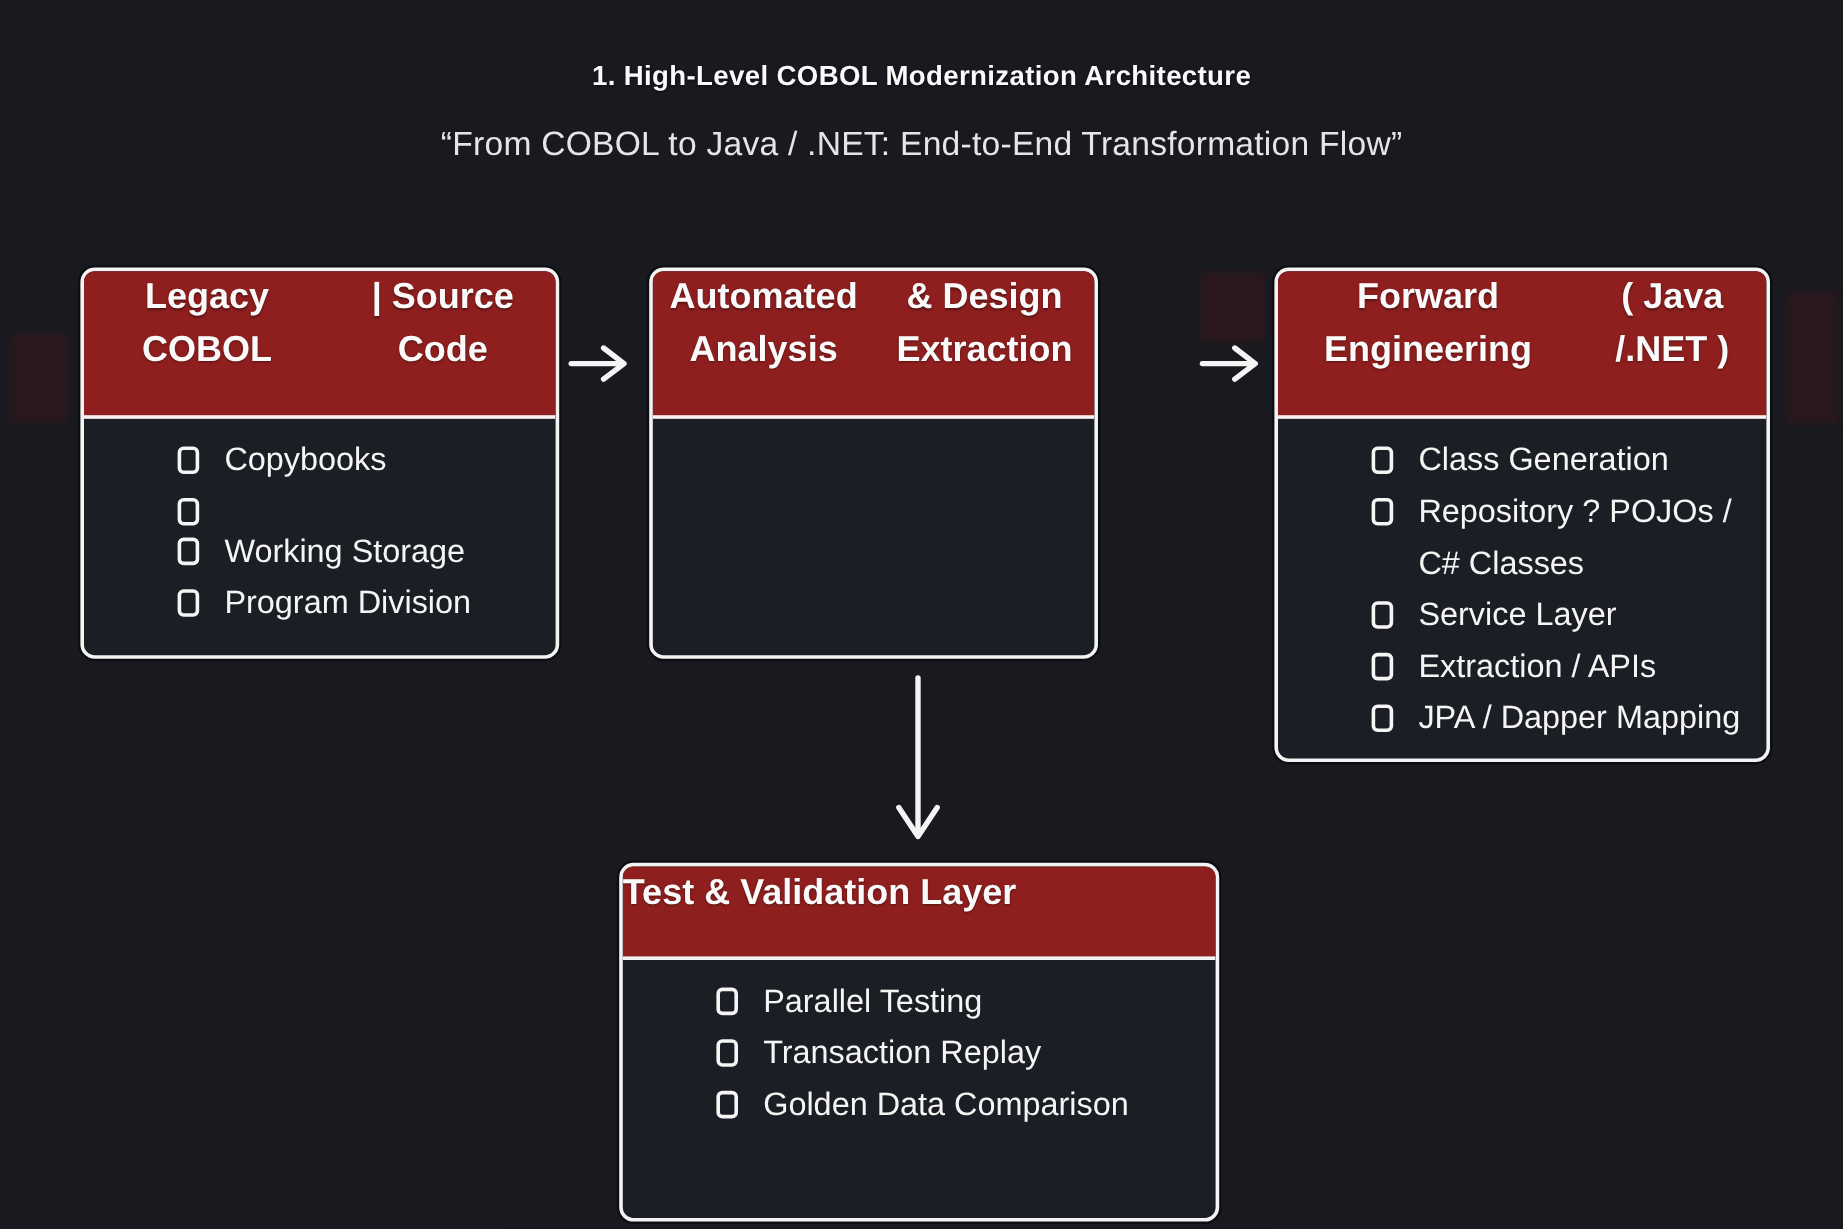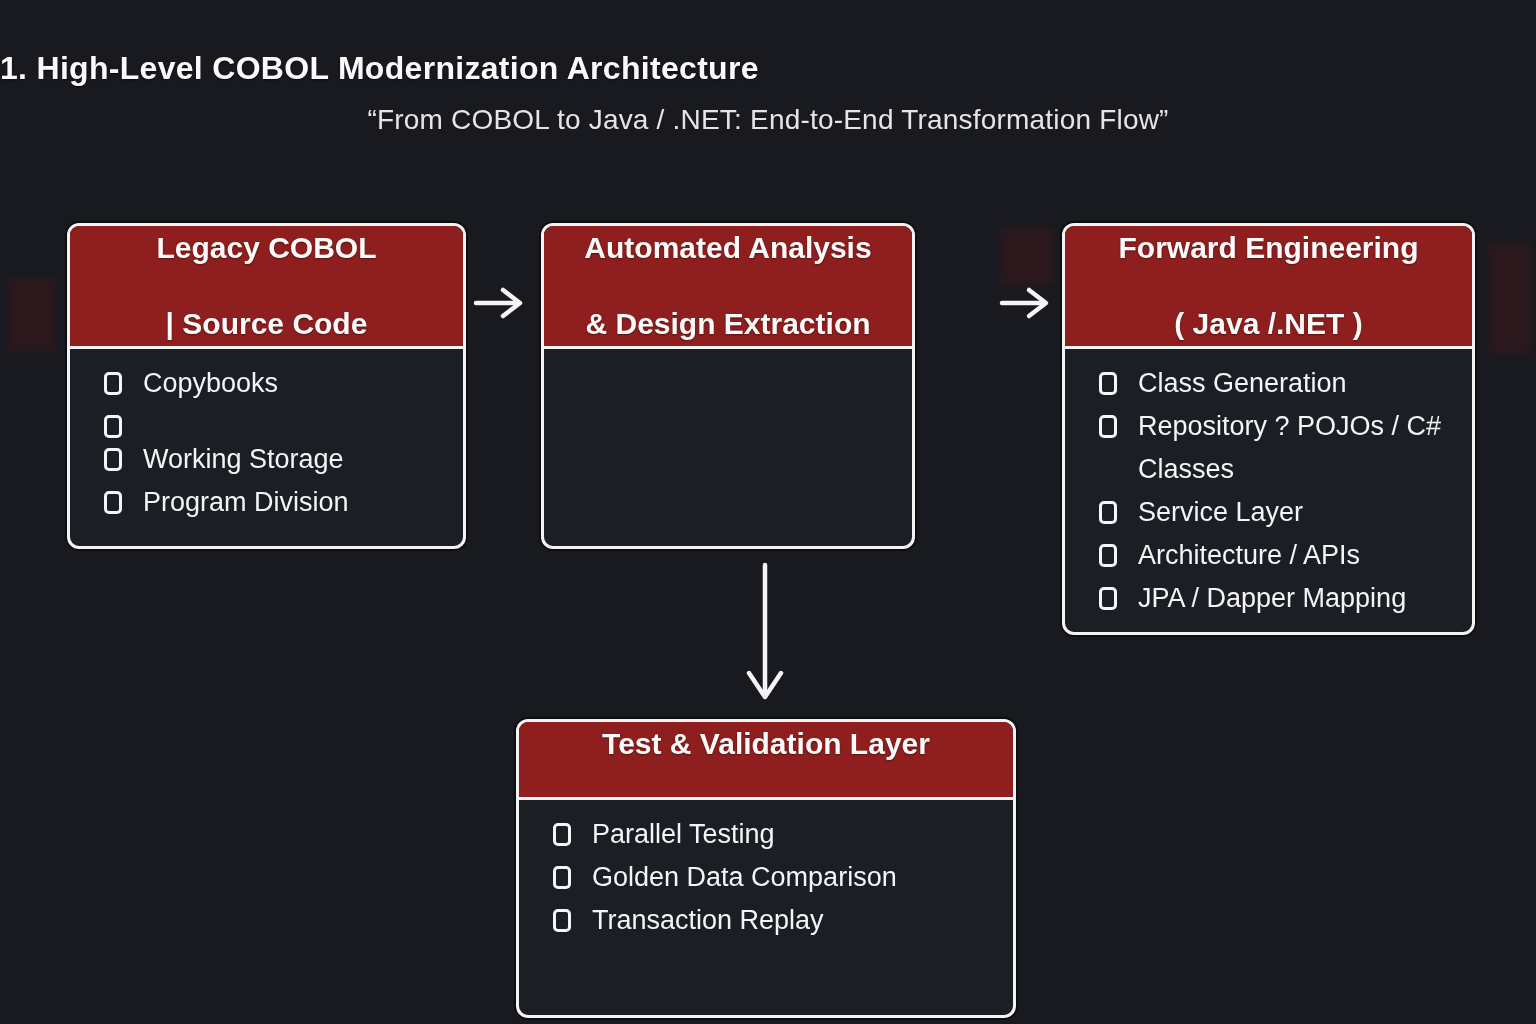--- a/index.html
+++ b/index.html
@@ -14,21 +14,22 @@
     background: #181a20;
     overflow: hidden;
     font-family: "Liberation Sans", sans-serif;
     color: #f5f5f5;
   }
   .title {
     position: absolute;
     top: 50px;
     left: 0;
     width: 100%;
-    font-size: 32px;
+    text-align: center;
+    font-size: 23px;
     font-weight: bold;
     letter-spacing: 0.3px;
     color: #fafafa;
     text-shadow: 0 1px 2px rgba(0,0,0,.6);
   }
   .subtitle {
     position: absolute;
     top: 104px;
     left: 0;
     width: 100%;
@@ -45,39 +46,40 @@
     border: 3px solid #f3f3f3;
     border-radius: 12px;
     overflow: hidden;
     box-shadow: 0 0 0 2px rgba(0,0,0,.45);
   }
   .box-header {
     box-sizing: border-box;
     background: #8f1f1f;
     border-bottom: 3px solid #f3f3f3;
     display: flex;
-    flex-direction: column;
-    justify-content: space-between;
+    flex-direction: row;
+    justify-content: flex-start;
     text-align: center;
     font-weight: bold;
     font-size: 30px;
     color: #fafafa;
     text-shadow: 0 1px 2px rgba(0,0,0,.4);
   }
   .box-header .hl { line-height: 44px; }
   .box-body {
     box-sizing: border-box;
     padding: 13px 14px 0 34px;
   }
   .item {
     display: flex;
     align-items: flex-start;
     font-size: 27px;
     line-height: 43px;
     color: #f5f5f5;
+    margin-left: 44px;
   }
   .bullet {
     flex: 0 0 auto;
     width: 12px;
     height: 17px;
     border: 3px solid #f5f5f5;
     border-radius: 5px;
     margin: 10px 21px 0 0;
   }
   .item-text { flex: 1 1 auto; }
@@ -176,21 +178,21 @@
       <div class="item">
         <span class="bullet"></span>
         <span class="item-text">Repository ? POJOs / C# Classes</span>
       </div>
       <div class="item">
         <span class="bullet"></span>
         <span class="item-text">Service Layer</span>
       </div>
       <div class="item">
         <span class="bullet"></span>
-        <span class="item-text">Architecture / APIs</span>
+        <span class="item-text">Extraction / APIs</span>
       </div>
       <div class="item">
         <span class="bullet"></span>
         <span class="item-text">JPA / Dapper Mapping</span>
       </div>
     </div>
   </div>
 
   <div class="arrow" id="arrow-down">
     <svg width="48" height="145" viewBox="0 0 48 145">
@@ -203,22 +205,22 @@
     <div class="box-header">
       <div class="hl">Test &amp; Validation Layer</div>
     </div>
     <div class="box-body">
       <div class="item">
         <span class="bullet"></span>
         <span class="item-text">Parallel Testing</span>
       </div>
       <div class="item">
         <span class="bullet"></span>
+        <span class="item-text">Transaction Replay</span>
+      </div>
+      <div class="item">
+        <span class="bullet"></span>
         <span class="item-text">Golden Data Comparison</span>
       </div>
-      <div class="item">
-        <span class="bullet"></span>
-        <span class="item-text">Transaction Replay</span>
-      </div>
     </div>
   </div>
 
 </div>
 
 </body></html>

